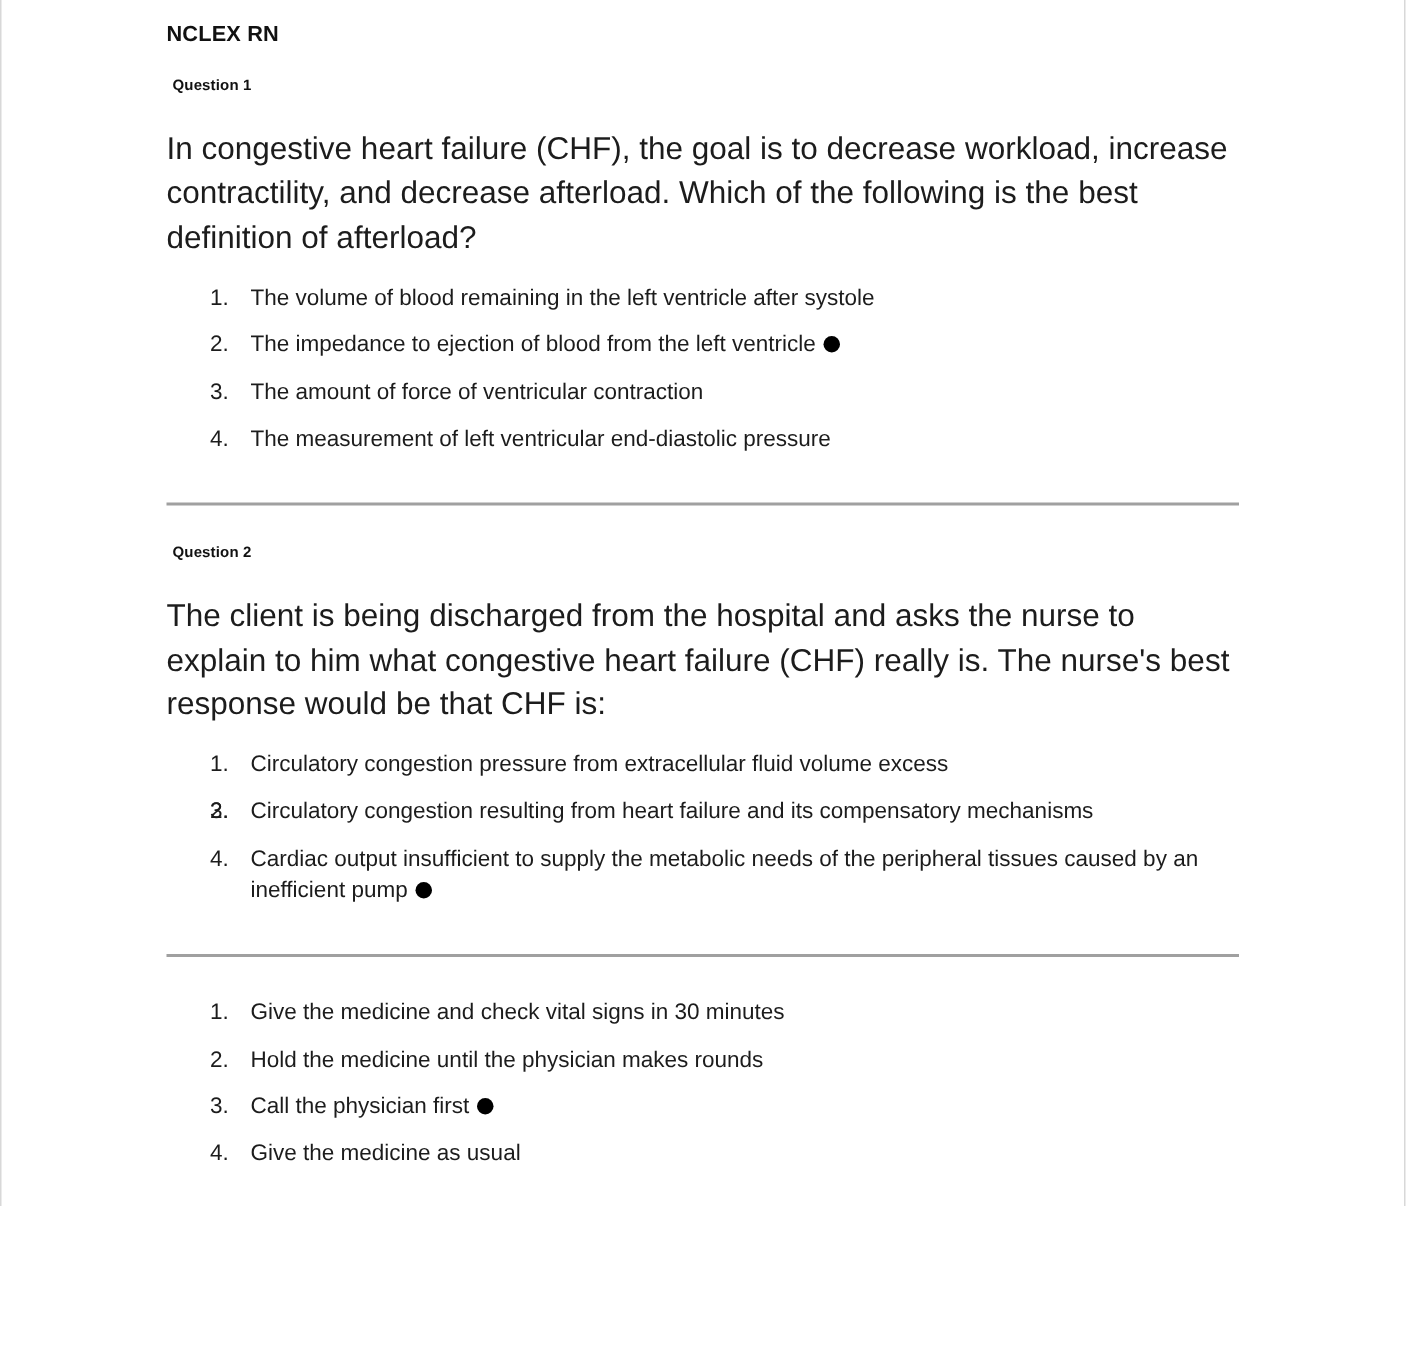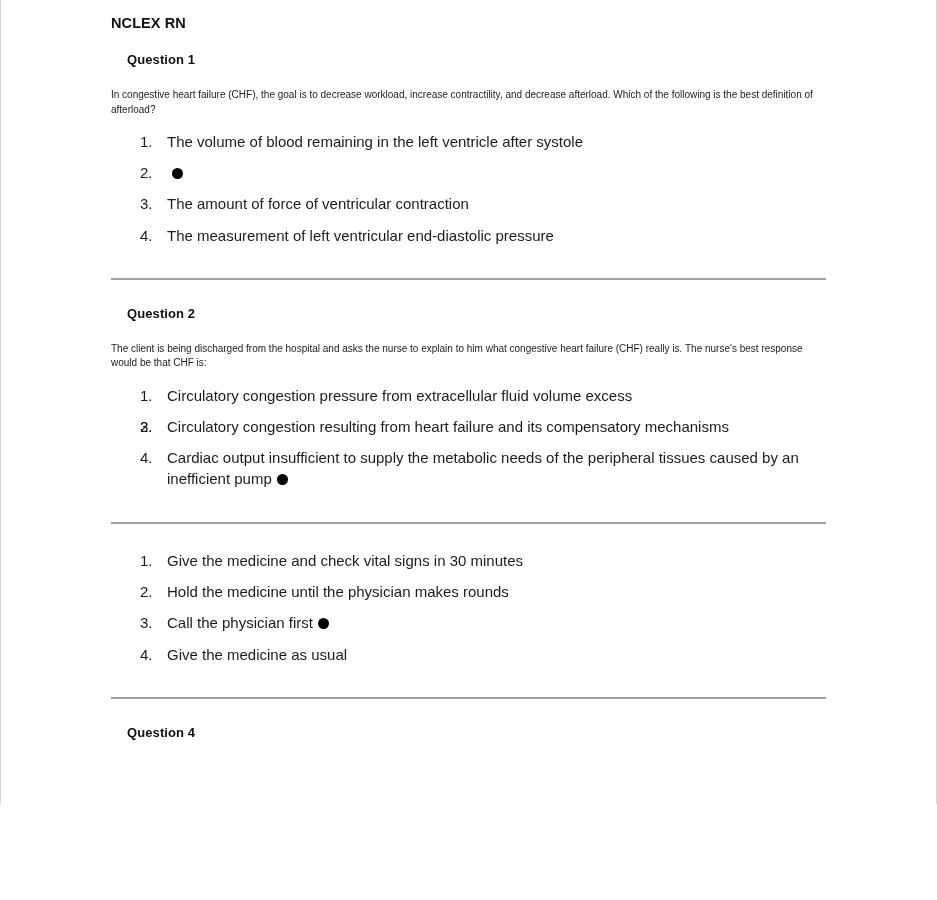--- a/index.html
+++ b/index.html
@@ -39,30 +39,30 @@
     letter-spacing: 0.1px;
     margin: 0 0 20px 0;
     line-height: 1.25;
   }
 
   .question-block {
     margin: 0;
   }
 
   .question-heading {
-    font-size: 13px;
+    font-size: 10px;
     font-weight: bold;
     color: #111111;
-    margin: 0 0 20px 16px;
+    margin: 0 0 20px 4px;
     line-height: 1.25;
     letter-spacing: 0.1px;
   }
 
   .question-stem {
-    font-size: 10px;
+    font-size: 21px;
     font-weight: normal;
     color: #1c1c1c;
     line-height: 1.42;
     margin: 0 0 12px 0;
     max-width: 715px;
   }
 
   .options {
     list-style: none;
     margin: 0;
@@ -131,21 +131,21 @@
     <div class="question-block">
       <div class="question-heading">Question 1</div>
       <div class="question-stem">In congestive heart failure (CHF), the goal is to decrease workload, increase contractility, and decrease afterload. Which of the following is the best definition of afterload?</div>
       <ul class="options">
         <li class="option">
           <span class="option-number">1.</span>
           <span class="option-text">The volume of blood remaining in the left ventricle after systole</span>
         </li>
         <li class="option">
           <span class="option-number">2.</span>
-          <span class="answer-marker"></span>
+          <span class="option-text">The impedance to ejection of blood from the left ventricle</span><span class="answer-marker"></span>
         </li>
         <li class="option">
           <span class="option-number">3.</span>
           <span class="option-text">The amount of force of ventricular contraction</span>
         </li>
         <li class="option">
           <span class="option-number">4.</span>
           <span class="option-text">The measurement of left ventricular end-diastolic pressure</span>
         </li>
       </ul>

